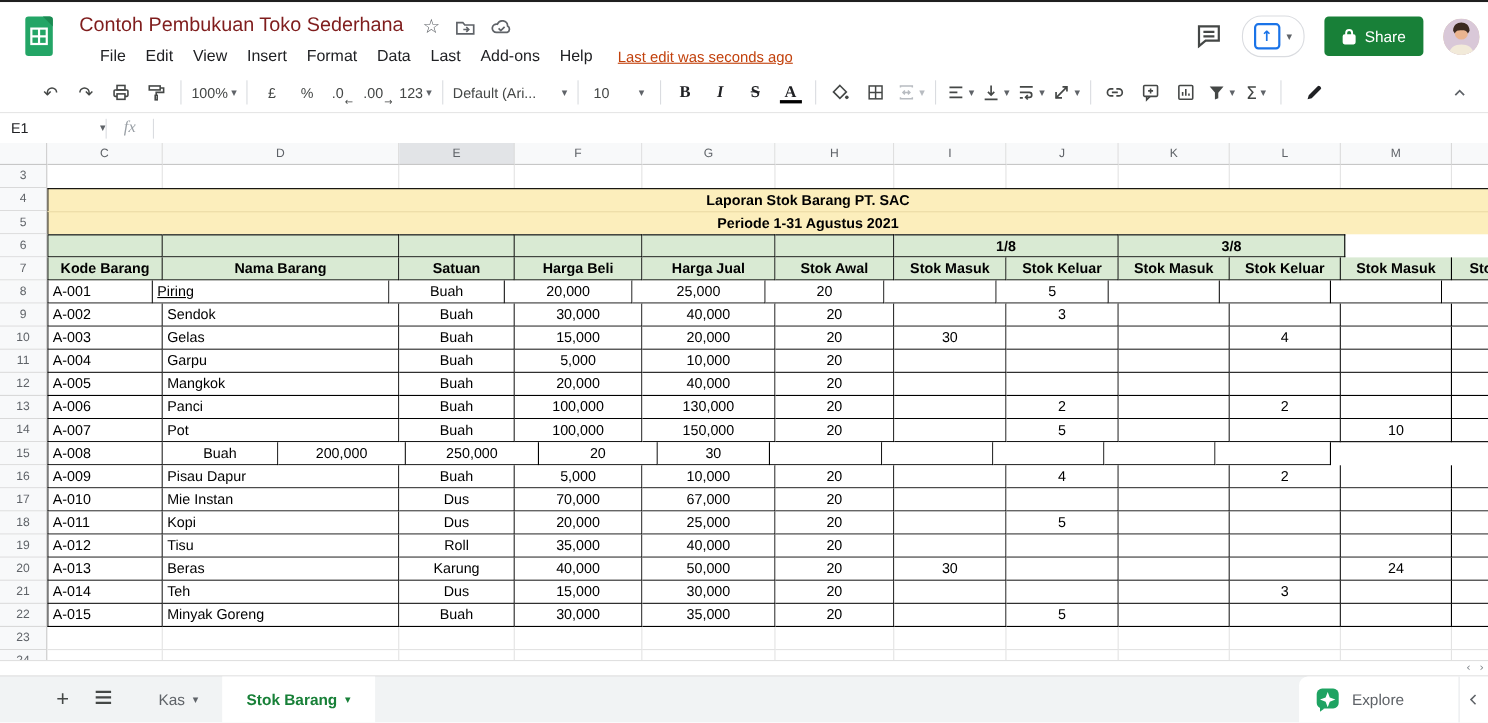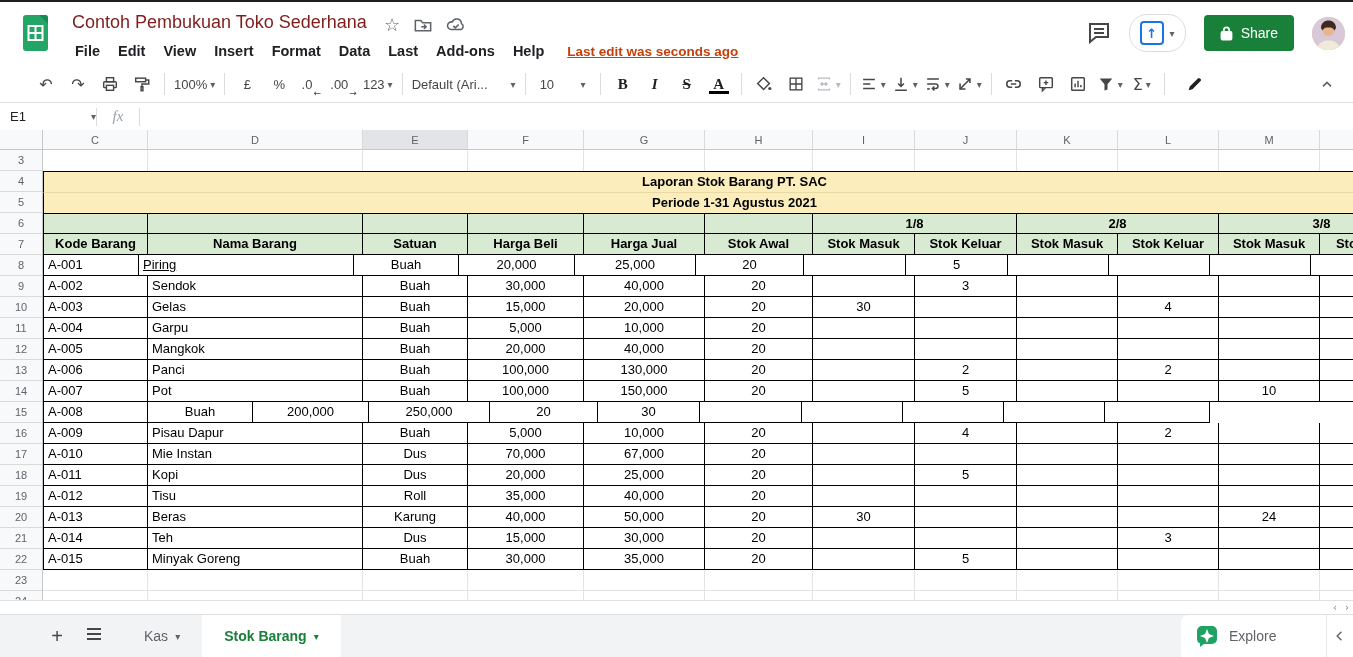--- a/index.html
+++ b/index.html
@@ -6,21 +6,21 @@
   #app{position:relative;width:1353px;height:657px;background:#fff;overflow:hidden;
        font-family:"Liberation Sans",sans-serif;color:#202124;}
   .abs{position:absolute;}
   
   #topstrip{left:0;top:0;width:1353px;height:2px;background:#1f1f1f;}
   
   #header{left:0;top:2px;width:1353px;height:64px;background:#fff;}
   #logo{left:22px;top:12px;width:27px;height:38px;}
   #title{left:72px;top:10px;font-size:18px;color:#7f1d1d;white-space:nowrap;}
   #title-icons{left:384px;top:12px;display:flex;gap:14px;align-items:center;color:#5f6368;}
-  #menubar{left:66px;top:36px;display:flex;align-items:center;height:26px;font-weight:bold;}
+  #menubar{left:82px;top:36px;display:flex;align-items:center;height:26px;}
   .menu-item{padding:0 9px;font-size:14.5px;color:#202124;cursor:default;}
   #last-edit{margin-left:14px;font-size:13.5px;color:#c2410c;text-decoration:underline;white-space:nowrap;}
   #header-right{right:8px;top:12px;display:flex;align-items:center;gap:18px;}
   #present-btn{display:flex;align-items:center;gap:6px;border:1px solid #dadce0;border-radius:18px;
                height:36px;padding:0 10px;background:#fff;}
   #present-box{width:20px;height:20px;border:2px solid var(--blue);border-radius:4px;display:flex;
                align-items:center;justify-content:center;color:var(--blue);font-size:13px;font-weight:bold;}
   #share-btn{display:flex;align-items:center;gap:8px;background:var(--share-green);color:#fff;
              border-radius:4px;height:36px;padding:0 16px;font-size:14px;font-weight:500;}
   #avatar{width:33px;height:33px;border-radius:50%;overflow:hidden;background:#d9c3ad;}
@@ -377,21 +377,20 @@
           <div class="c banner ft" style="width: 1382px;">Periode 1-31 Agustus 2021</div>
         </div>
         <div class="grow">
           <div class="c tc green bt bl" style="width: 105px;"></div>
           <div class="c tc green bt" style="width: 215px;"></div>
           <div class="c tc green bt" style="width: 105px;"></div>
           <div class="c tc green bt" style="width: 116px;"></div>
           <div class="c tc green bt" style="width: 121px;"></div>
           <div class="c tc green bt" style="width: 108px;"></div>
           <div class="c tc green bt ac" style="width: 204px;">1/8</div>
-          <div class="c tc green bt ac" style="width: 202px;">2/8</div>
           <div class="c tc green bt ac" style="width: 206px;">3/8</div>
         </div>
         <div class="grow">
           <div class="c tc green ac bl" style="width: 105px;">Kode Barang</div>
           <div class="c tc green ac" style="width: 215px;">Nama Barang</div>
           <div class="c tc green ac" style="width: 105px;">Satuan</div>
           <div class="c tc green ac" style="width: 116px;">Harga Beli</div>
           <div class="c tc green ac" style="width: 121px;">Harga Jual</div>
           <div class="c tc green ac" style="width: 108px;">Stok Awal</div>
           <div class="c tc green ac" style="width: 102px;">Stok Masuk</div>

